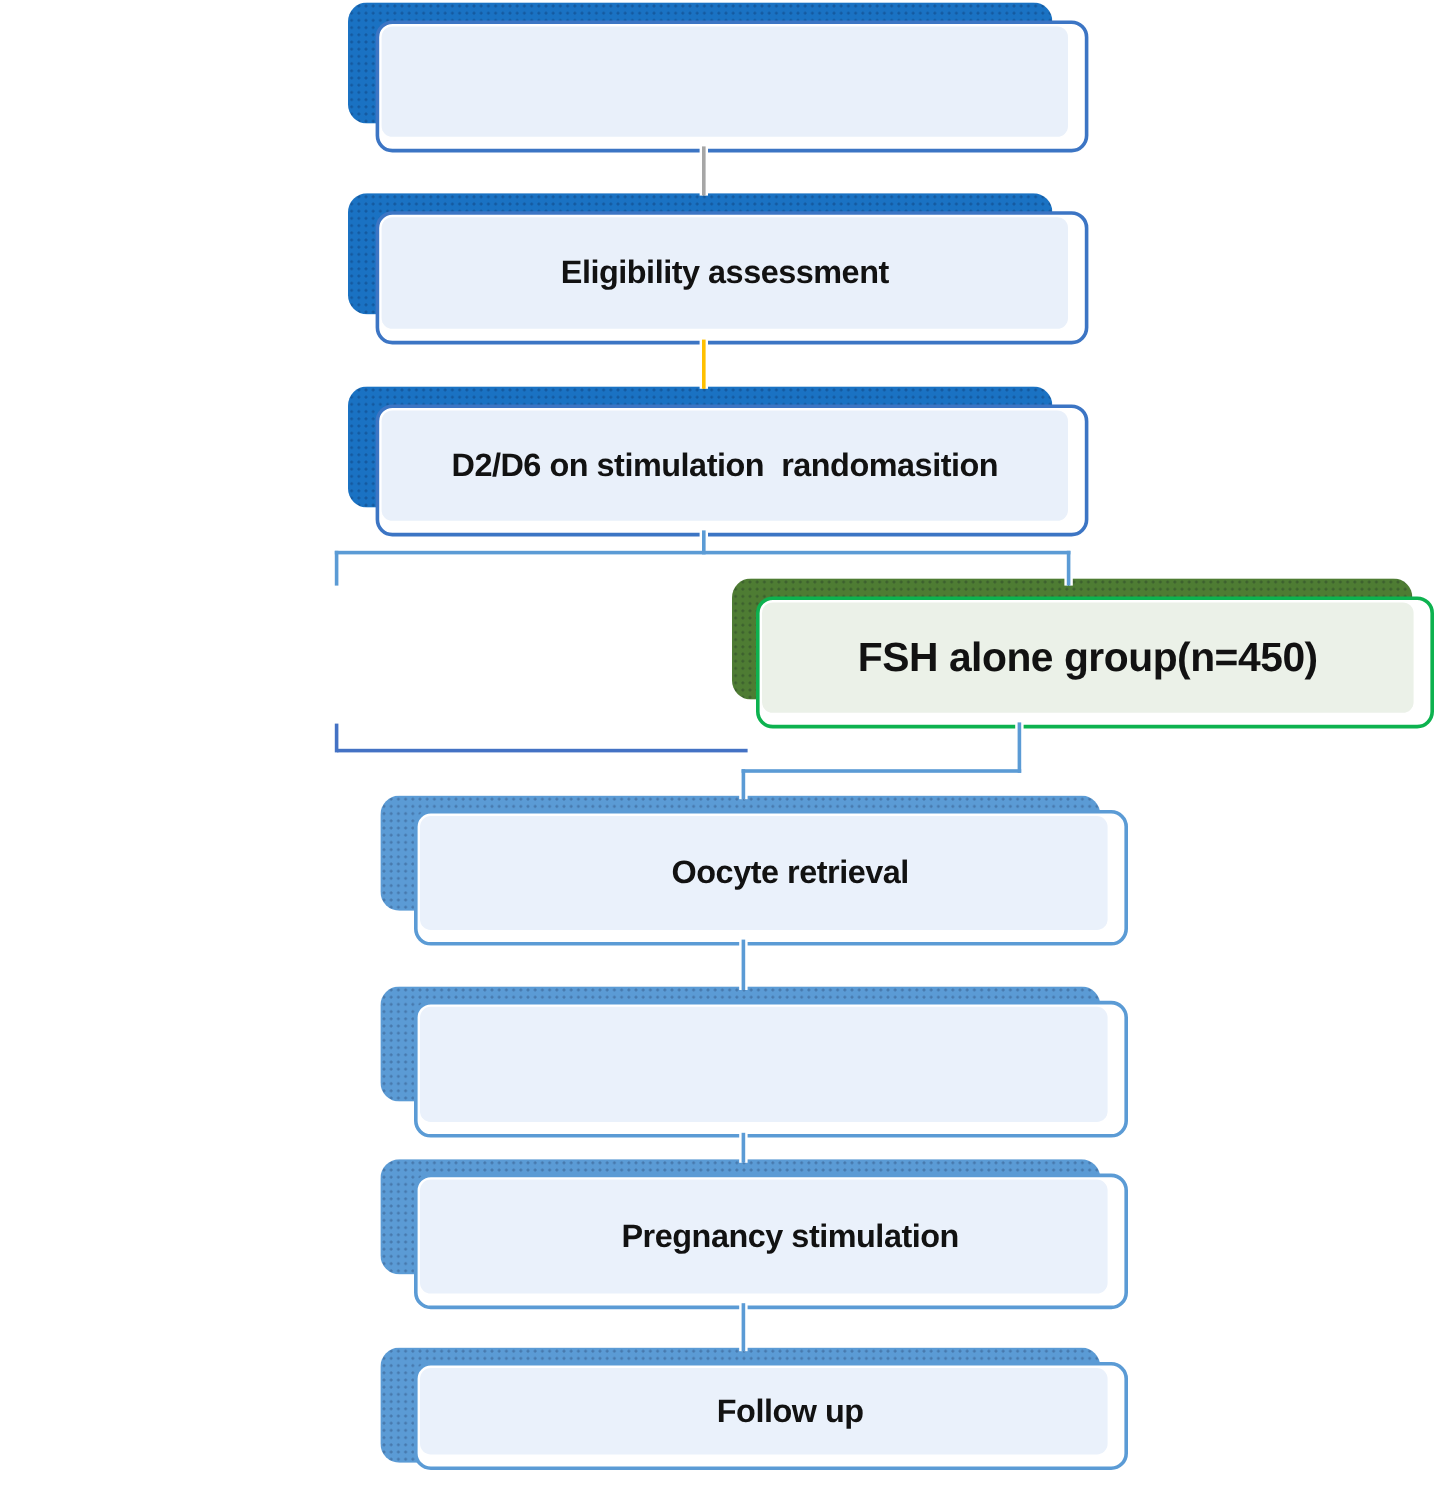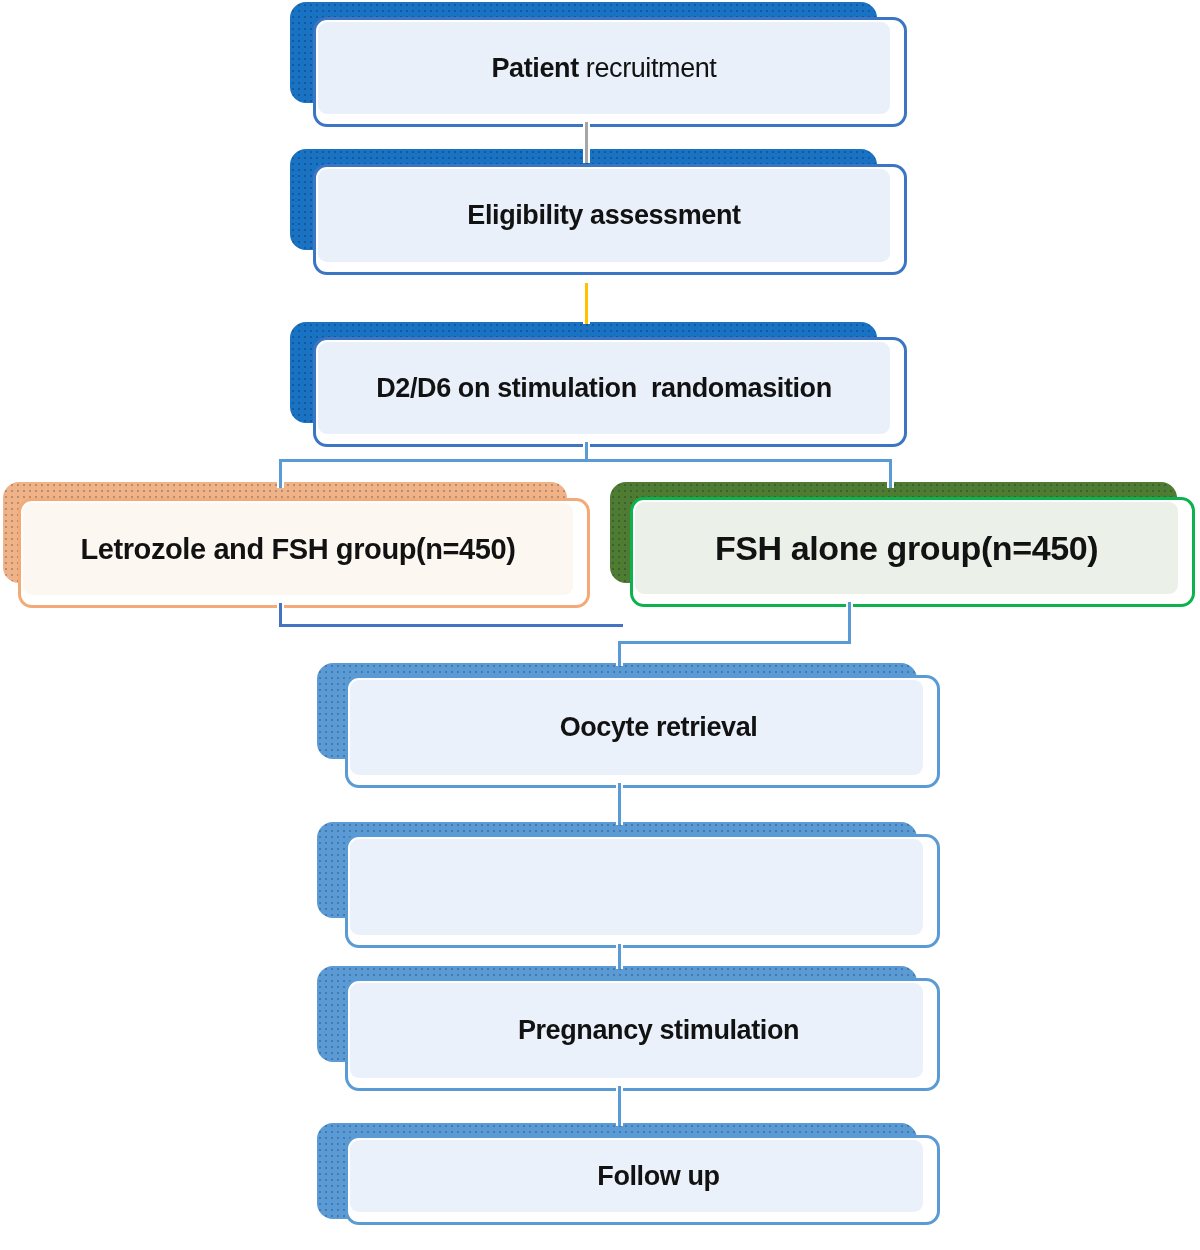--- a/index.html
+++ b/index.html
@@ -77,43 +77,36 @@
 </style>
 </head>
 <body>
 
 <div id="canvas">
 
   <div class="node t-deepblue geo-top" style="left:290px;top:2px;width:617px;height:125px">
     <div class="nshadow"></div>
     <div class="nmain"></div>
     <div class="nfill"></div>
-    <div class="nlabel"><span>Patient</span><span class="reg"> recruitment</span></div>
   </div>
 
-  <div class="node t-deepblue geo-top" style="left:290px;top:149px;width:617px;height:126px">
+  <div class="node t-deepblue geo-top" style="left:290px;top:161px;width:617px;height:126px">
     <div class="nshadow"></div>
     <div class="nmain"></div>
     <div class="nfill"></div>
     <div class="nlabel">Eligibility assessment</div>
   </div>
 
   <div class="node t-deepblue geo-top" style="left:290px;top:322px;width:617px;height:125px">
     <div class="nshadow"></div>
     <div class="nmain"></div>
     <div class="nfill"></div>
     <div class="nlabel">D2/D6 on stimulation  randomasition</div>
   </div>
 
-  <div class="node t-orange geo-left" style="left:3px;top:482px;width:587px;height:126px">
-    <div class="nshadow"></div>
-    <div class="nmain"></div>
-    <div class="nfill"></div>
-    <div class="nlabel">Letrozole and FSH group(n=450)</div>
-  </div>
 
   <div class="node t-green geo-right" style="left:610px;top:482px;width:585px;height:125px">
     <div class="nshadow"></div>
     <div class="nmain"></div>
     <div class="nfill"></div>
     <div class="nlabel">FSH alone group(n=450)</div>
   </div>
 
   <div class="node t-midblue geo-bot" style="left:317px;top:663px;width:623px;height:125px">
     <div class="nshadow"></div>

